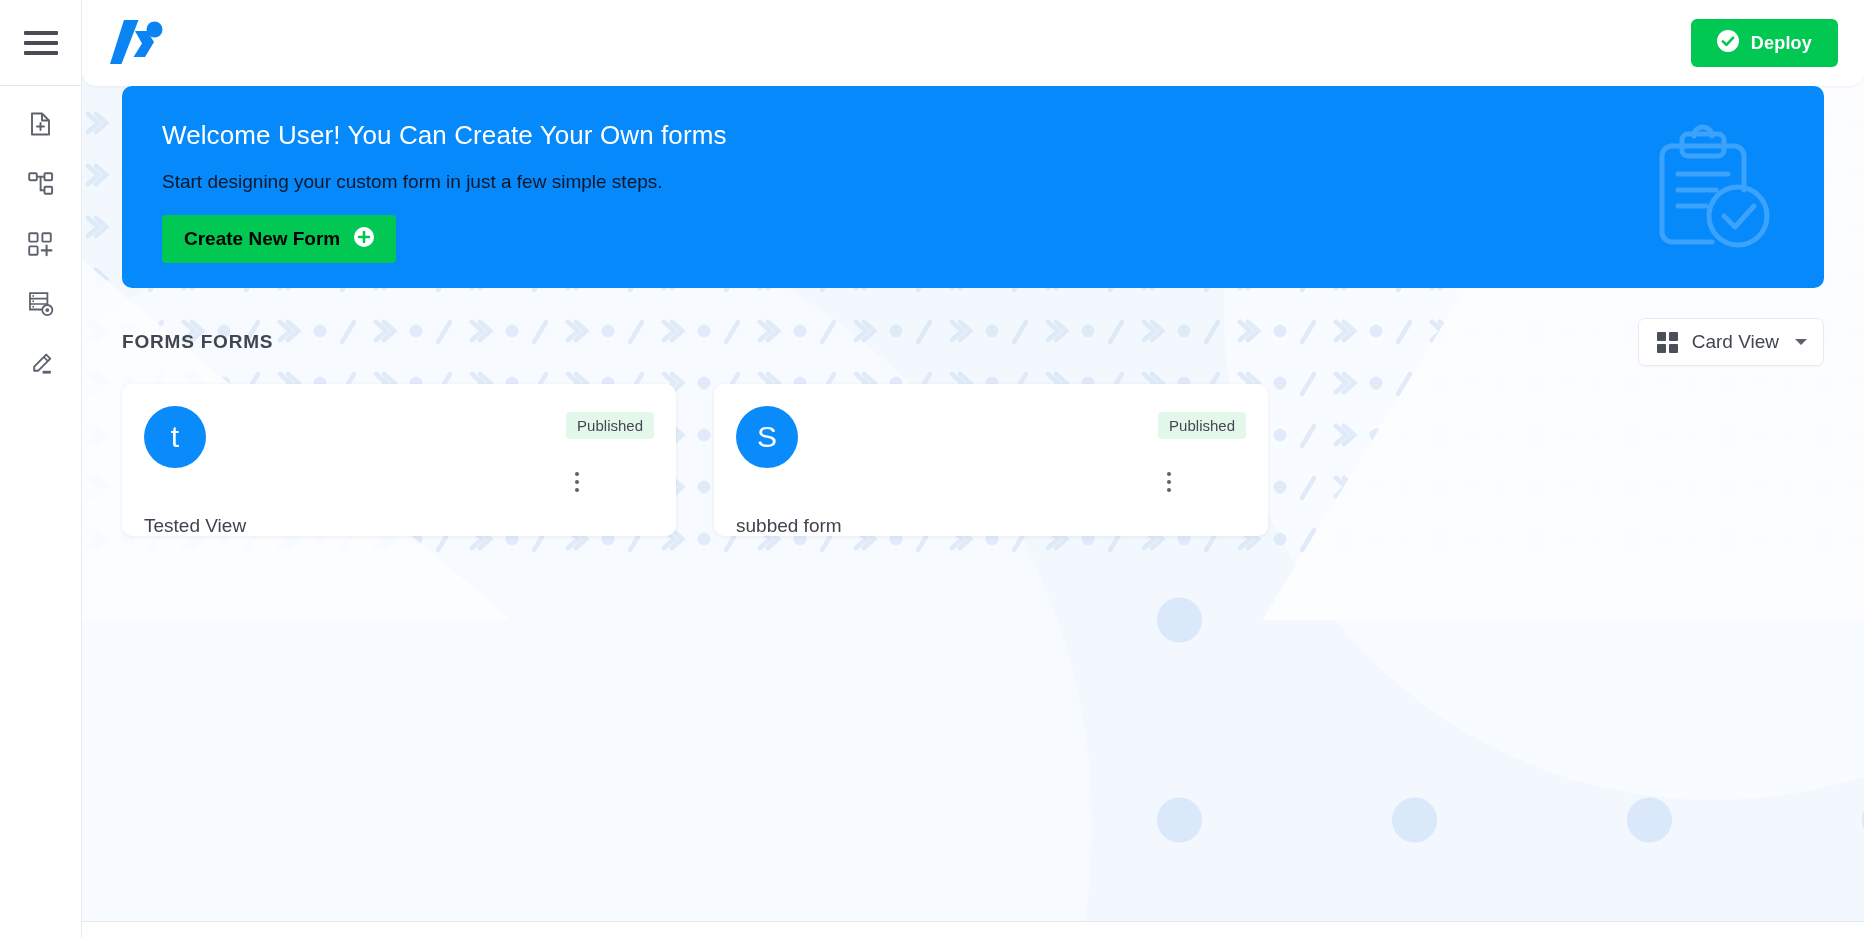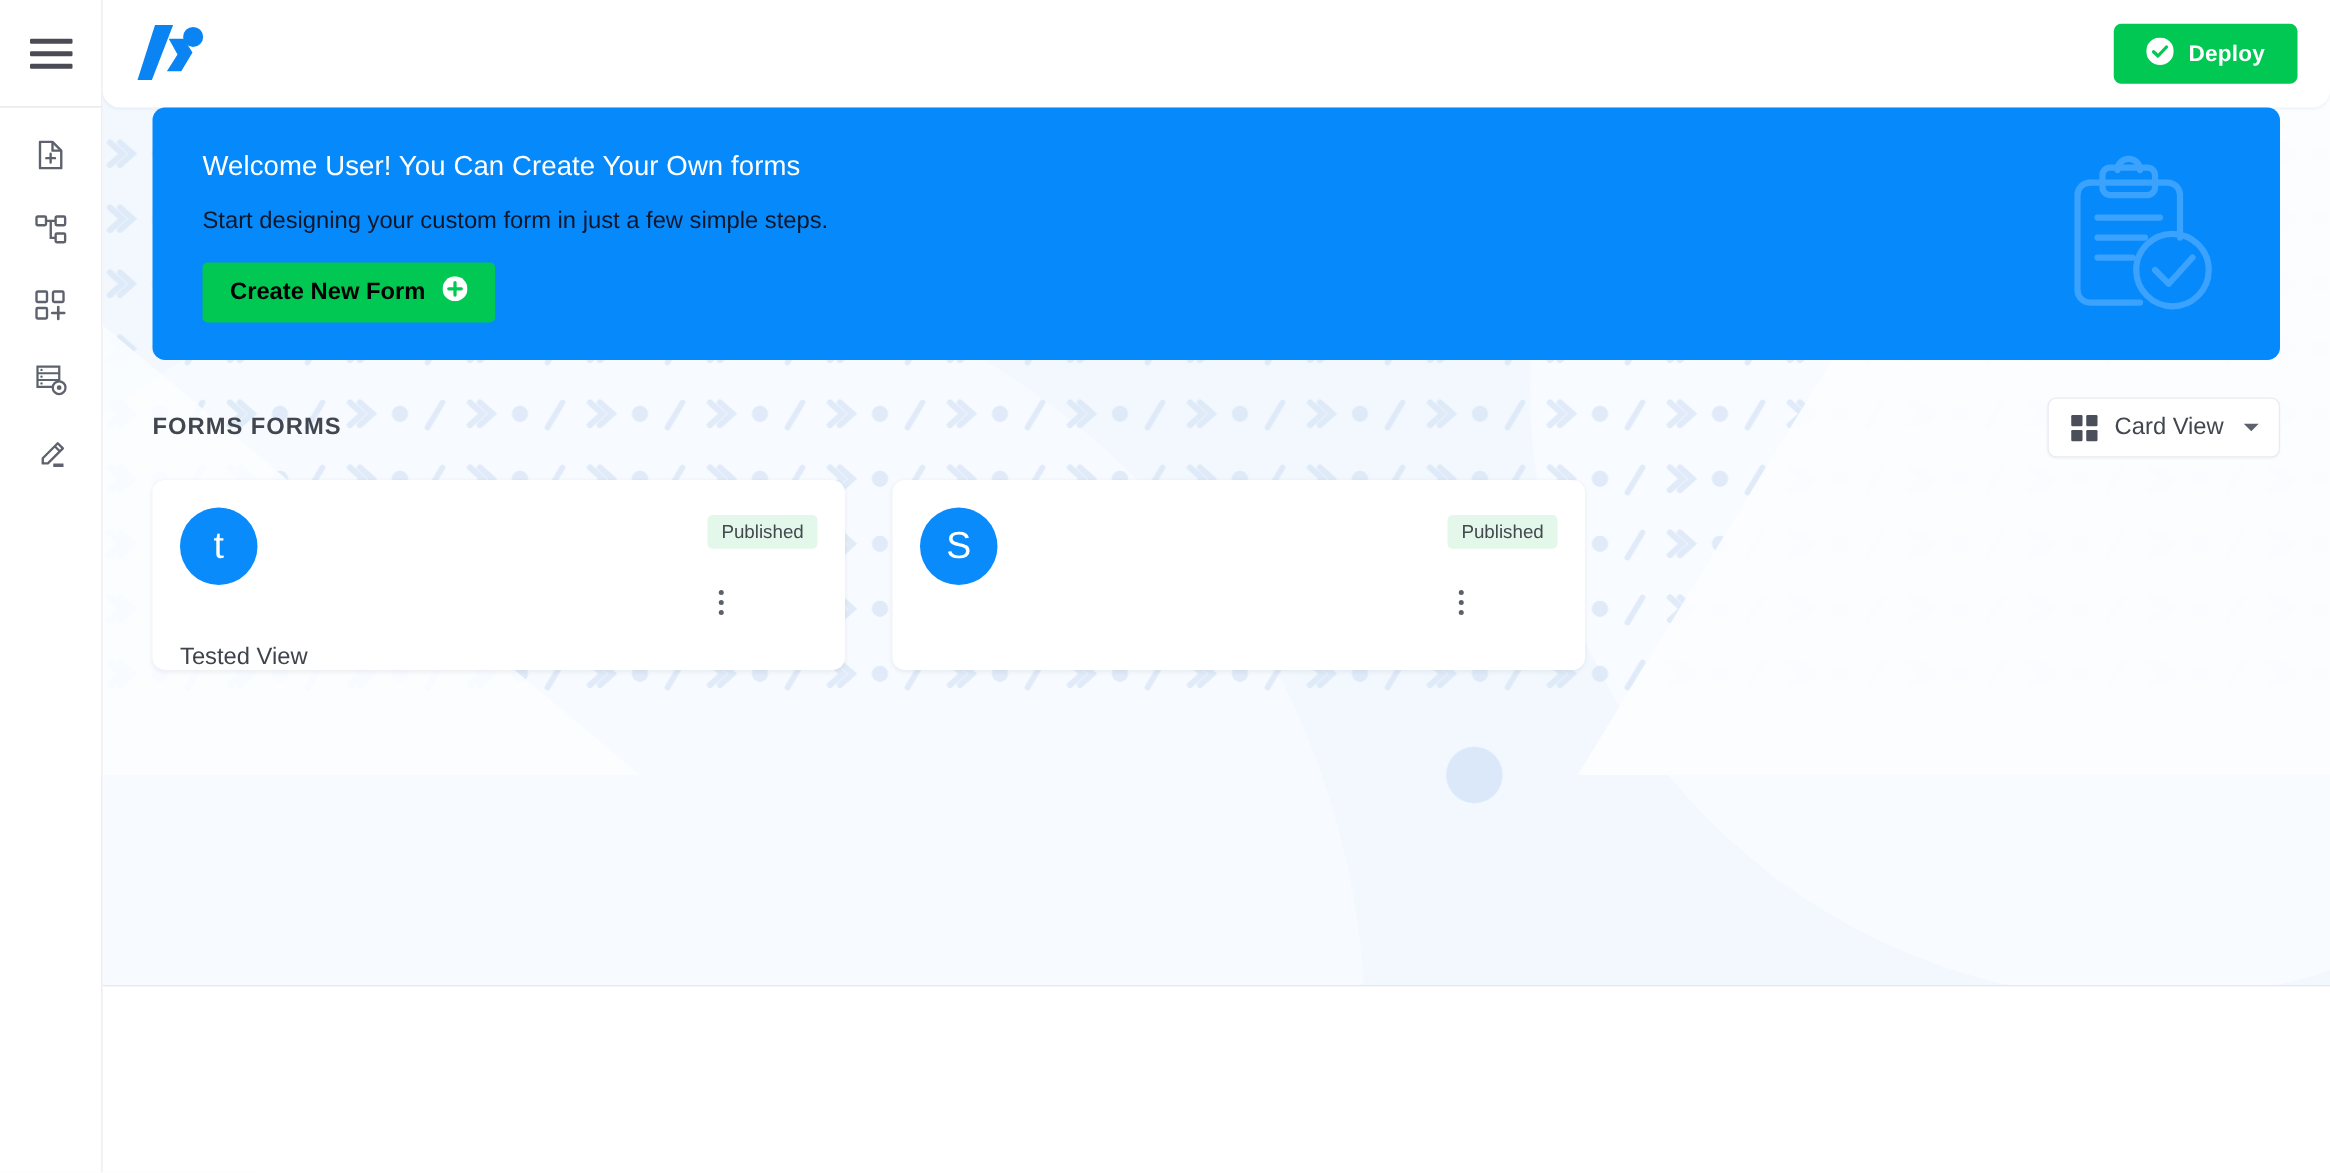--- a/index.html
+++ b/index.html
@@ -75,21 +75,21 @@
     cursor: pointer;
     border-radius: 6px;
   }
   .rail-item svg { display: block; }
 
   
   .main {
     position: relative;
     width: 1782px;
     flex: 1 1 auto;
-    height: 789px;
+    height: 922px;
     overflow: hidden;
     background: #f3f8fe;
     border-bottom: 1px solid #e4e7eb;
   }
 
   
   .bg-dots {
     position: absolute;
     inset: 0;
     background-color: #f2f8fe;
@@ -189,21 +189,21 @@
   .banner {
     position: relative;
     height: 202px;
     border-radius: 10px;
     background: #0689fb;
     overflow: hidden;
     padding: 34px 40px 0 40px;
   }
   .banner h1 {
     color: #ffffff;
-    font-size: 22px;
+    font-size: 26px;
     font-weight: 500;
     letter-spacing: .1px;
     margin-bottom: 20px;
   }
   .banner p {
     color: #0f172a;
     font-size: 19px;
     font-weight: 400;
     margin-bottom: 22px;
   }
@@ -533,18 +533,19 @@
             <div class="avatar">S</div>
             <div class="card-top-right">
               <span class="badge">Published</span>
               <span class="kebab">
                 <i></i>
                   <i></i>
                   <i></i>
               </span>
             </div>
           </div>
+          <div class="card-name">subbed form</div>
         </div>
 
       </div>
     </div>
   </main>
 </div>
 
 </body></html>

